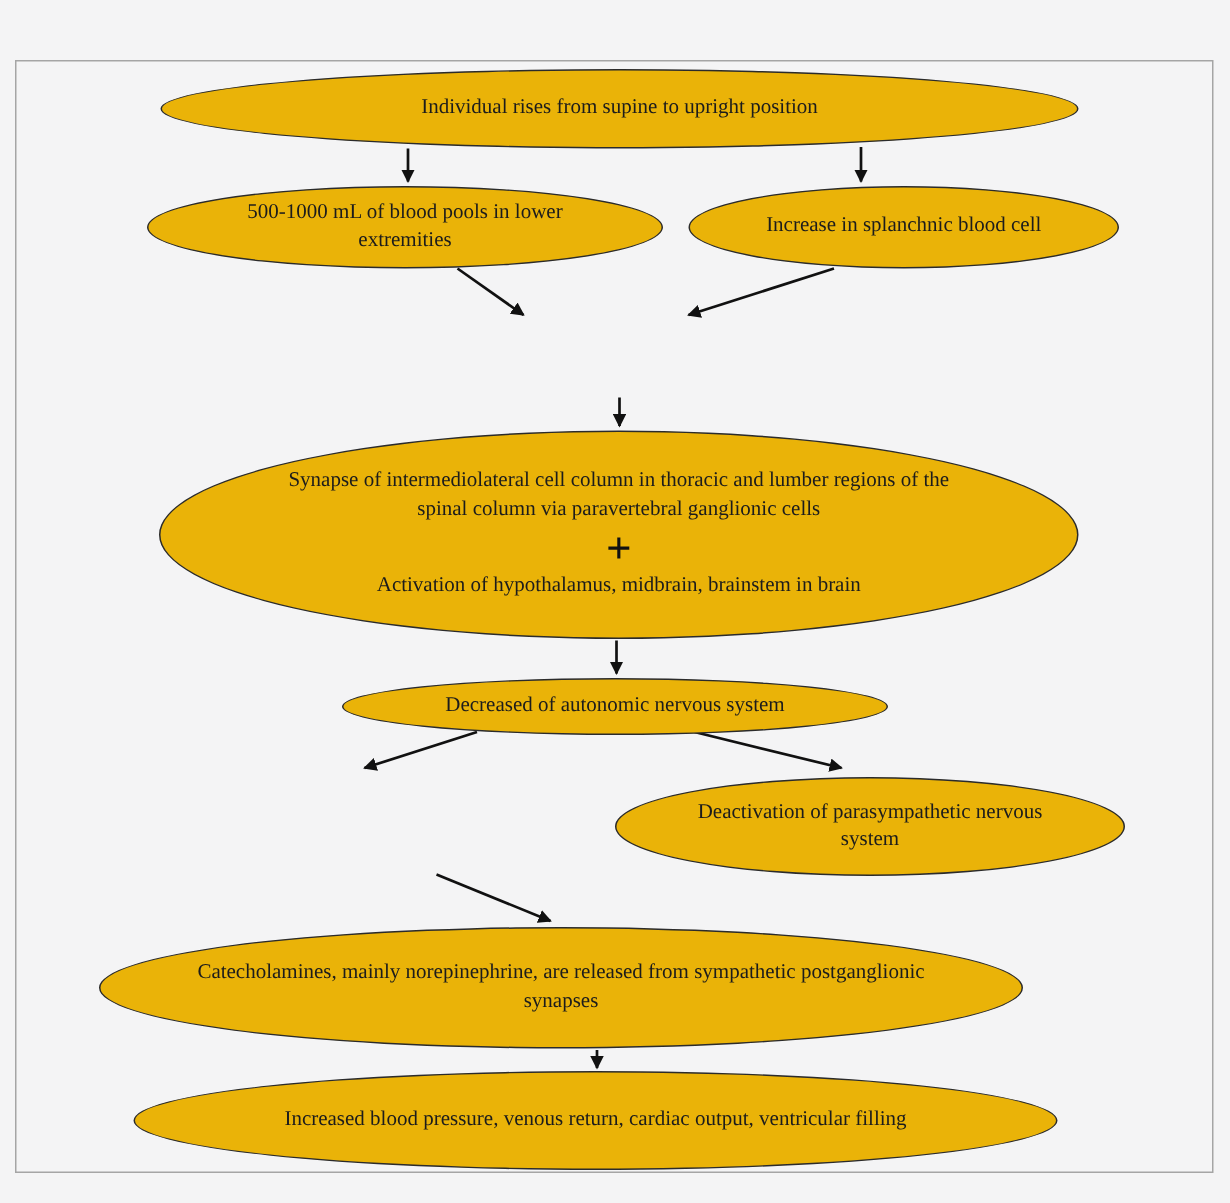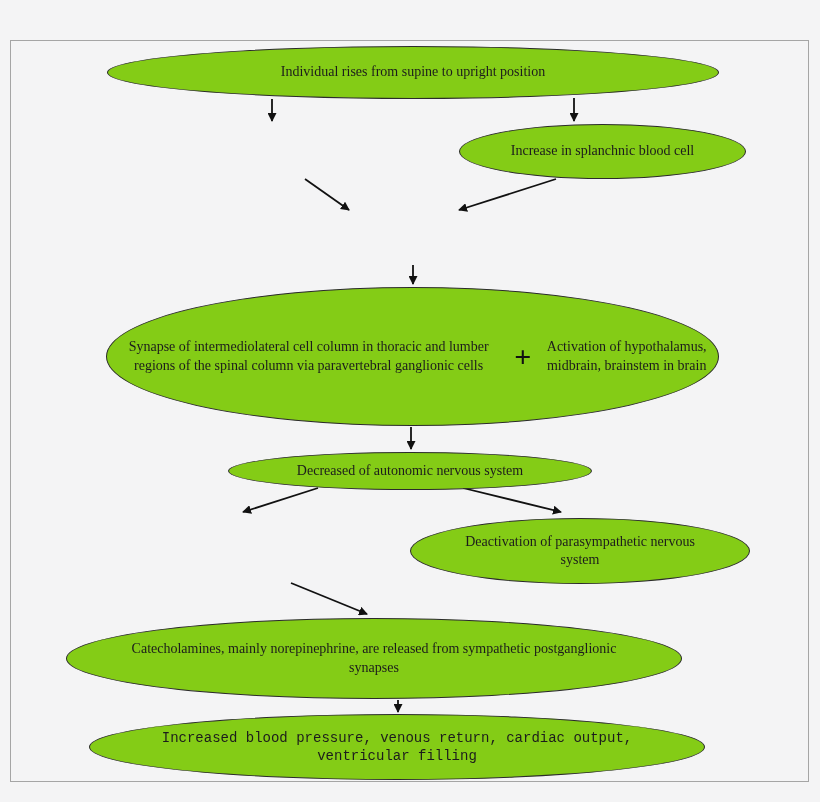--- a/index.html
+++ b/index.html
@@ -23,35 +23,36 @@
   }
   .arrows {
     position: absolute; left: 0; top: 0;
     width: 820px; height: 802px;
     pointer-events: none;
   }
   .node {
     position: absolute;
     border: 1.8px solid #2b2b2b;
     border-radius: 50%;
-    background: #84cc16;
+    background: #eab308;
     display: flex;
     align-items: center;
     justify-content: center;
     box-sizing: border-box;
   }
   .node-text {
     display: block;
     text-align: center;
     font-size: 14px;
     line-height: 1.32;
     color: #1c1c1c;
   }
   .big-node-inner {
     display: flex;
+    flex-direction: column;
     align-items: center;
     justify-content: space-between;
     gap: 4px;
   }
   .plus-sign {
     font-size: 30px;
     font-weight: 700;
     line-height: 0.85;
     color: #111111;
   }
@@ -78,20 +79,23 @@
     <line x1="318" y1="488" x2="243" y2="512" stroke="#111111" stroke-width="1.8" marker-end="url(#ah)"></line>
     <line x1="463" y1="488" x2="561" y2="512" stroke="#111111" stroke-width="1.8" marker-end="url(#ah)"></line>
     <line x1="291" y1="583" x2="367" y2="614" stroke="#111111" stroke-width="1.8" marker-end="url(#ah)"></line>
     <line x1="398" y1="700" x2="398" y2="712" stroke="#111111" stroke-width="1.8" marker-end="url(#ah)"></line>
   </svg>
 
   <div class="node" style="left:107px; top:46px; width:612px; height:53px;">
     <span class="node-text" style="max-width:560px;">Individual rises from supine to upright position</span>
   </div>
 
+  <div class="node" style="left:98px; top:124px; width:344px; height:55px;">
+    <span class="node-text" style="max-width:252px;">500-1000 mL of blood pools in lower extremities</span>
+  </div>
 
   <div class="node" style="left:459px; top:124px; width:287px; height:55px;">
     <span class="node-text" style="max-width:200px;">Increase in splanchnic blood cell</span>
   </div>
 
 
   <div class="node" style="left:106px; top:287px; width:613px; height:139px;">
     <div class="big-node-inner">
       <span class="node-text" style="max-width:462px;">Synapse of intermediolateral cell column in thoracic and lumber regions of the spinal column via paravertebral ganglionic cells</span>
       <span class="plus-sign">+</span>
@@ -106,16 +110,16 @@
 
   <div class="node" style="left:410px; top:518px; width:340px; height:66px;">
     <span class="node-text" style="max-width:238px;font-family:Liberation Serif, serif;">Deactivation of parasympathetic nervous system</span>
   </div>
 
   <div class="node" style="left:66px; top:618px; width:616px; height:81px;">
     <span class="node-text" style="max-width:500px;">Catecholamines, mainly norepinephrine, are released from sympathetic postganglionic synapses</span>
   </div>
 
   <div class="node" style="left:89px; top:714px; width:616px; height:66px;">
-    <span class="node-text" style="max-width:480px;font-family:Liberation Mono, monospace;">Increased blood pressure, venous return, cardiac output, ventricular filling</span>
+    <span class="node-text" style="max-width:480px;">Increased blood pressure, venous return, cardiac output, ventricular filling</span>
   </div>
 
 </div>
 
 </body></html>

